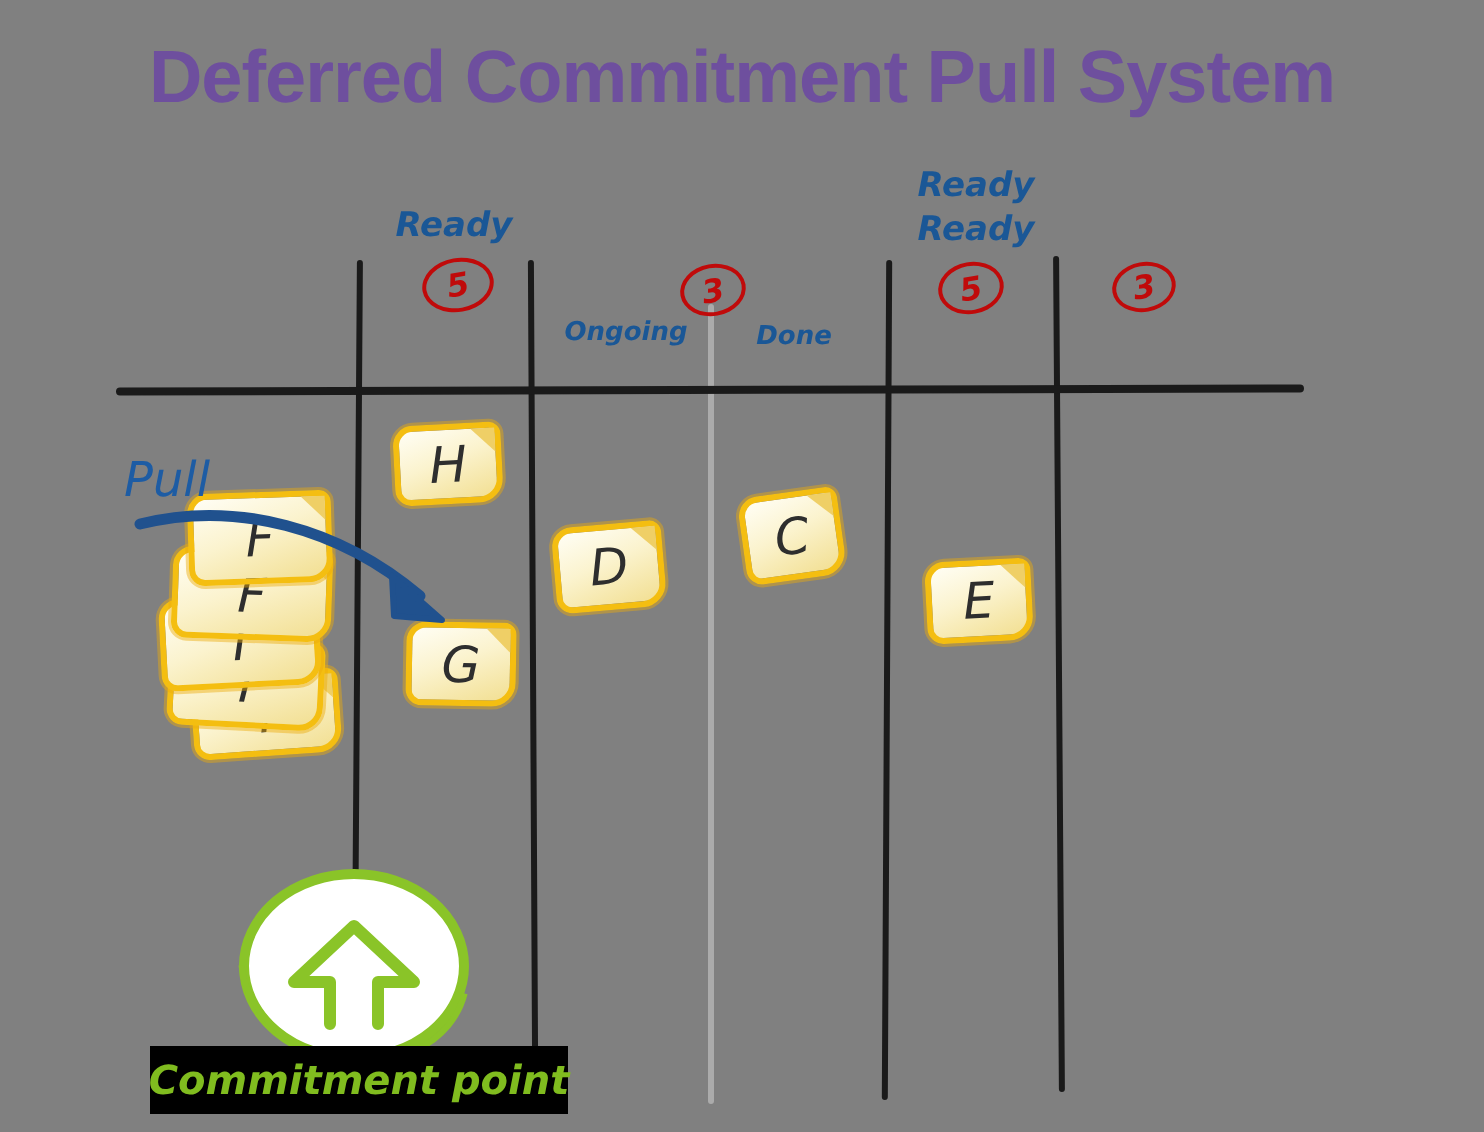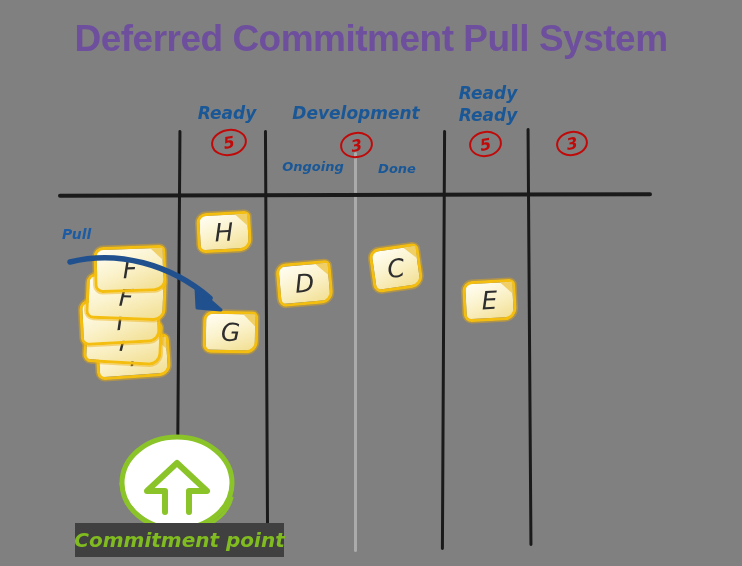--- a/index.html
+++ b/index.html
@@ -49,43 +49,42 @@
     font-family:"DejaVu Sans",sans-serif;font-style:italic;
     font-size:25px;color:#2E2E2E;z-index:3;box-sizing:border-box;
   }
   .fold{
     position:absolute;top:0;right:0;width:0;height:0;
     border-top:12px solid #EFCF66;border-left:12px solid transparent;
   }
   
   .pull-label{
     color:#1D5CA4;font-family:"DejaVu Sans",sans-serif;
-    font-weight:bold;font-style:italic;font-size:14px;z-index:4;
+    font-weight:normal;font-style:italic;font-size:24px;z-index:4;
   }
   .pull-arrow{z-index:4;}
   
   .commit-circle{z-index:5;}
   .commit-strip{
-    left:75px;top:523px;width:209px;height:34px;background:#404040;
+    left:75px;top:523px;width:209px;height:34px;background:#000000;
     display:flex;align-items:center;justify-content:center;z-index:6;
   }
   .commit-text{
     color:#80BC1F;font-family:"DejaVu Sans",sans-serif;
     font-weight:bold;font-style:italic;font-size:20px;white-space:nowrap;
   }
 </style>
 </head>
 <body>
 
 <div id="stage">
 
   <div class="abs title">Deferred Commitment Pull System</div>
 
   <div class="abs hdr" style="left:177px;top:103px;width:100px;">Ready</div>
-  <div class="abs hdr" style="left:281px;top:103px;width:150px;">Development</div>
   <div class="abs hdr" style="left:438px;top:83px;width:100px;">Ready</div>
   <div class="abs hdr" style="left:438px;top:105px;width:100px;">Ready</div>
 
   <div class="abs subhdr" style="left:273px;top:159px;width:80px;">Ongoing</div>
   <div class="abs subhdr" style="left:357px;top:161px;width:80px;">Done</div>
 
   <div class="abs wip" style="left:211px;top:129px;width:36px;height:27px;">5</div>
   <div class="abs wip" style="left:340px;top:132px;width:33px;height:26px;">3</div>
   <div class="abs wip" style="left:469px;top:131px;width:33px;height:26px;">5</div>
   <div class="abs wip" style="left:556px;top:131px;width:32px;height:25px;">3</div>

